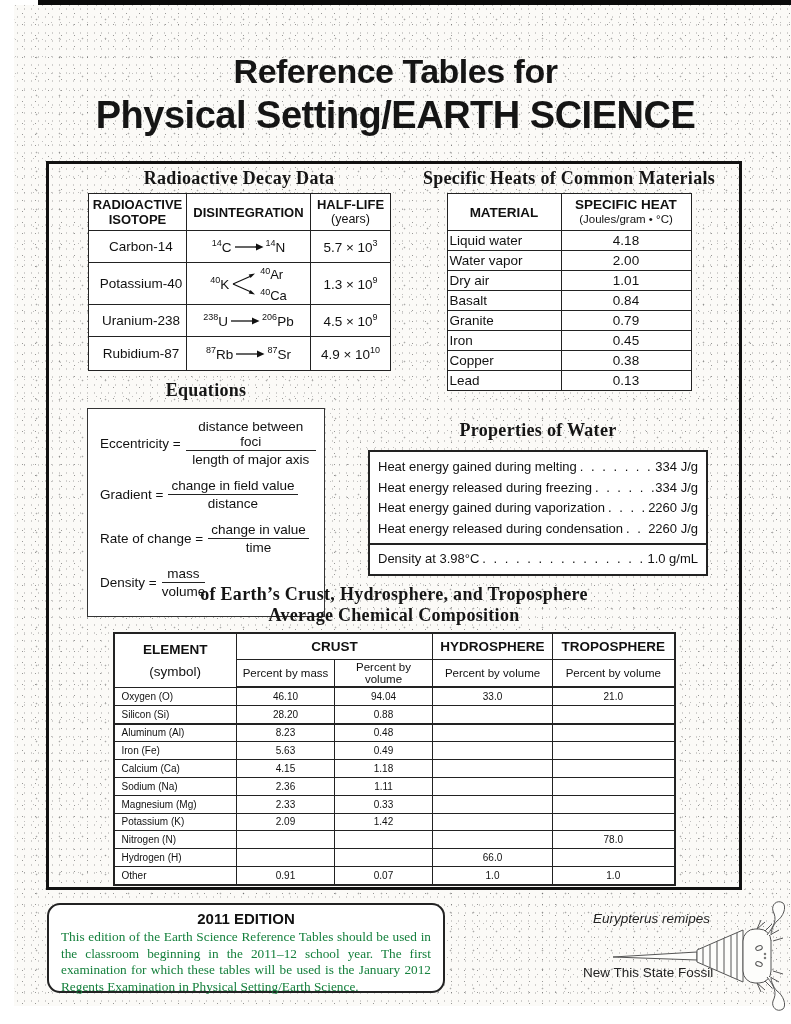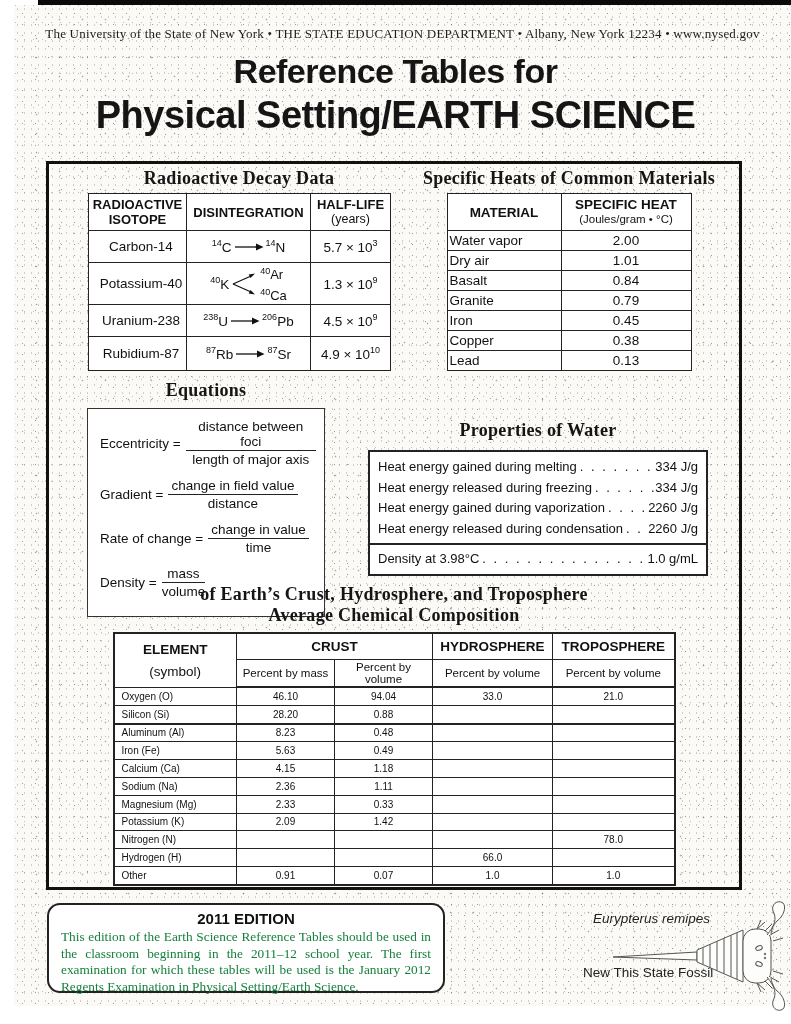--- a/index.html
+++ b/index.html
@@ -98,21 +98,20 @@
   .fossil-caption{position:absolute;left:18px;top:72px;font-size:13.5px;color:#222;}
   .fossil-svg{position:absolute;right:2px;top:0;}
 </style>
 </head>
 <body>
 
 <div class="page">
   <div class="texture"></div>
   <div class="top-edge"></div>
 
-  <div class="header-line">The University of the State of New York • THE STATE EDUCATION DEPARTMENT • Albany, New York 12234 • www.nysed.gov</div>
 
   <div class="big-title">
     <div class="l1">Reference Tables for</div>
     <div class="l2">Physical Setting/EARTH SCIENCE</div>
   </div>
 
   <div class="main-box">
 
     <div class="decay-sec">
       <div class="sec-title">Radioactive Decay Data</div>
@@ -212,20 +211,24 @@
           <tr>
             <th>MATERIAL</th>
             <th>
               <div>SPECIFIC HEAT</div>
               <div class="unit">(Joules/gram • °C)</div>
             </th>
           </tr>
         </thead>
         <tbody id="heats-body">
             <tr>
+              <td class="mat-cell">Liquid water</td>
+              <td class="val-cell">4.18</td>
+            </tr>
+            <tr>
               <td class="mat-cell">Water vapor</td>
               <td class="val-cell">2.00</td>
             </tr>
             <tr>
               <td class="mat-cell">Dry air</td>
               <td class="val-cell">1.01</td>
             </tr>
             <tr>
               <td class="mat-cell">Basalt</td>
               <td class="val-cell">0.84</td>

